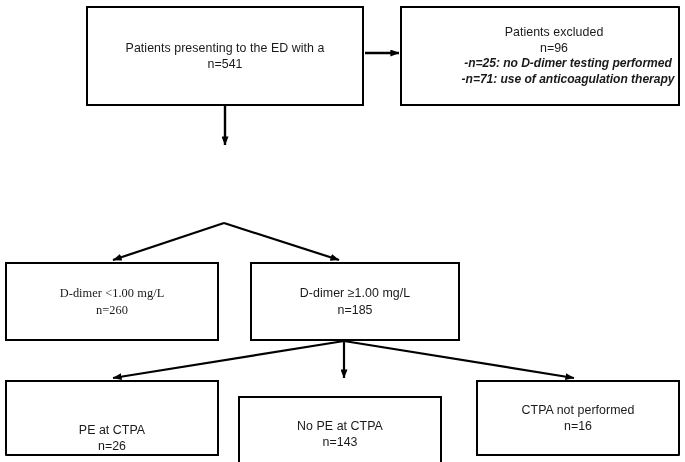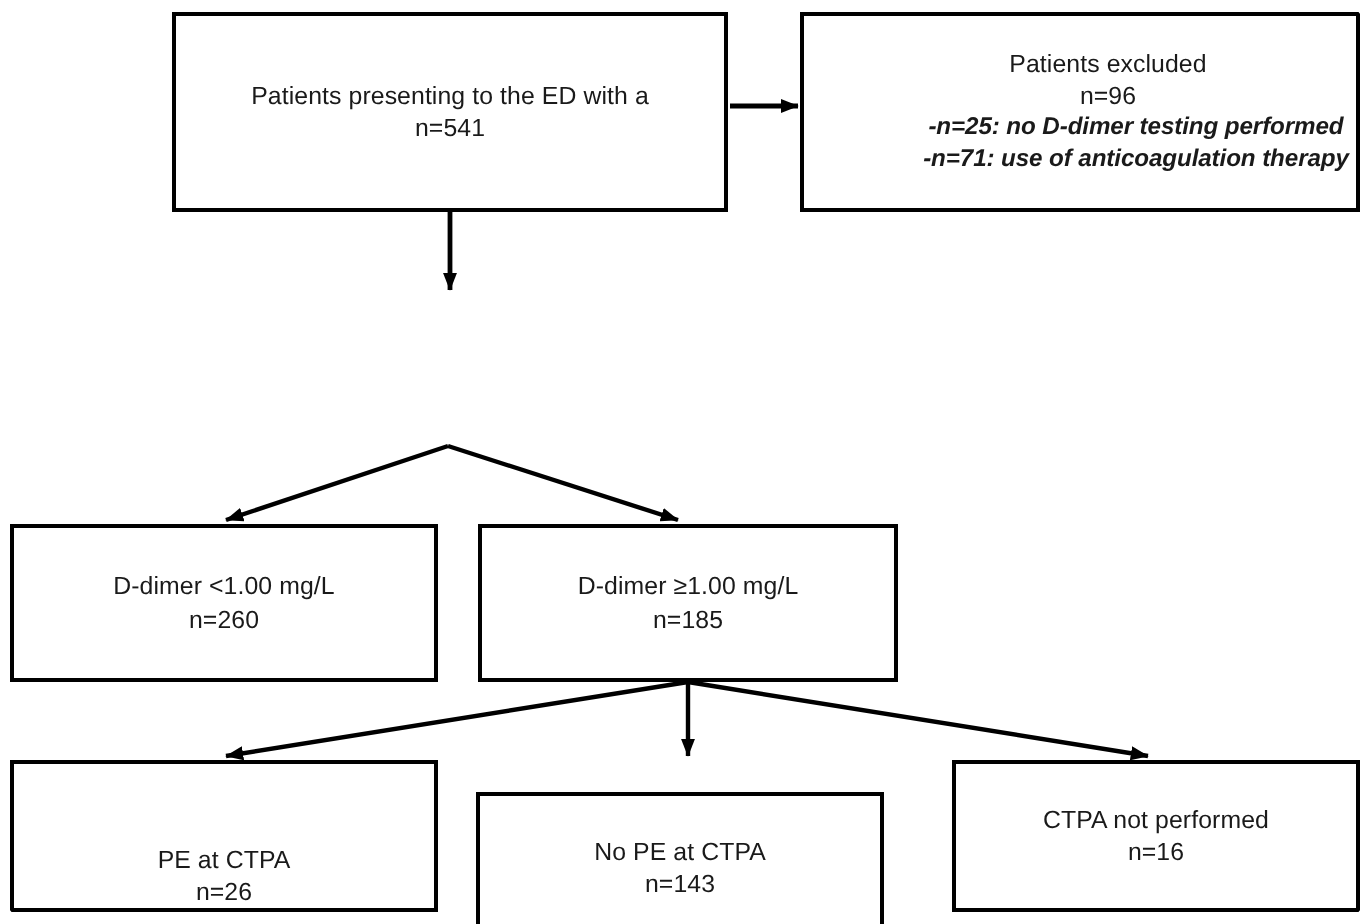--- a/index.html
+++ b/index.html
@@ -55,22 +55,22 @@
     top: 0;
     width: 685px;
     height: 462px;
     z-index: 1;
     pointer-events: none;
   }
   
   #node-presenting { left: 86px;  top: 6px;   width: 278px; height: 100px; }
   #node-excluded   { left: 400px; top: 6px;   width: 280px; height: 100px; padding-left: 28px; }
   #node-included   { left: 87px;  top: 146px; width: 278px; height: 77px;  }
-  #node-ddlow      { left: 5px;   top: 262px; width: 214px; height: 79px;  }
-  #node-ddhigh     { left: 239px; top: 262px; width: 210px; height: 79px;  }
+  #node-ddlow      { left: 5px;   top: 262px; width: 214px; height: 79px; font-family: Liberation Serif, serif;  }
+  #node-ddhigh     { left: 250px; top: 262px; width: 210px; height: 79px;  }
   #node-pe         { left: 5px;   top: 380px; width: 214px; height: 76px; justify-content: flex-end;  }
   #node-nope       { left: 238px; top: 396px; width: 204px; height: 76px; align-items: center;  }
   #node-noctpa     { left: 476px; top: 380px; width: 204px; height: 76px;  }
 </style>
 </head>
 <body>
 
 <div id="flow-root">
 
   <svg class="edges" viewBox="0 0 685 462" xmlns="http://www.w3.org/2000/svg">

